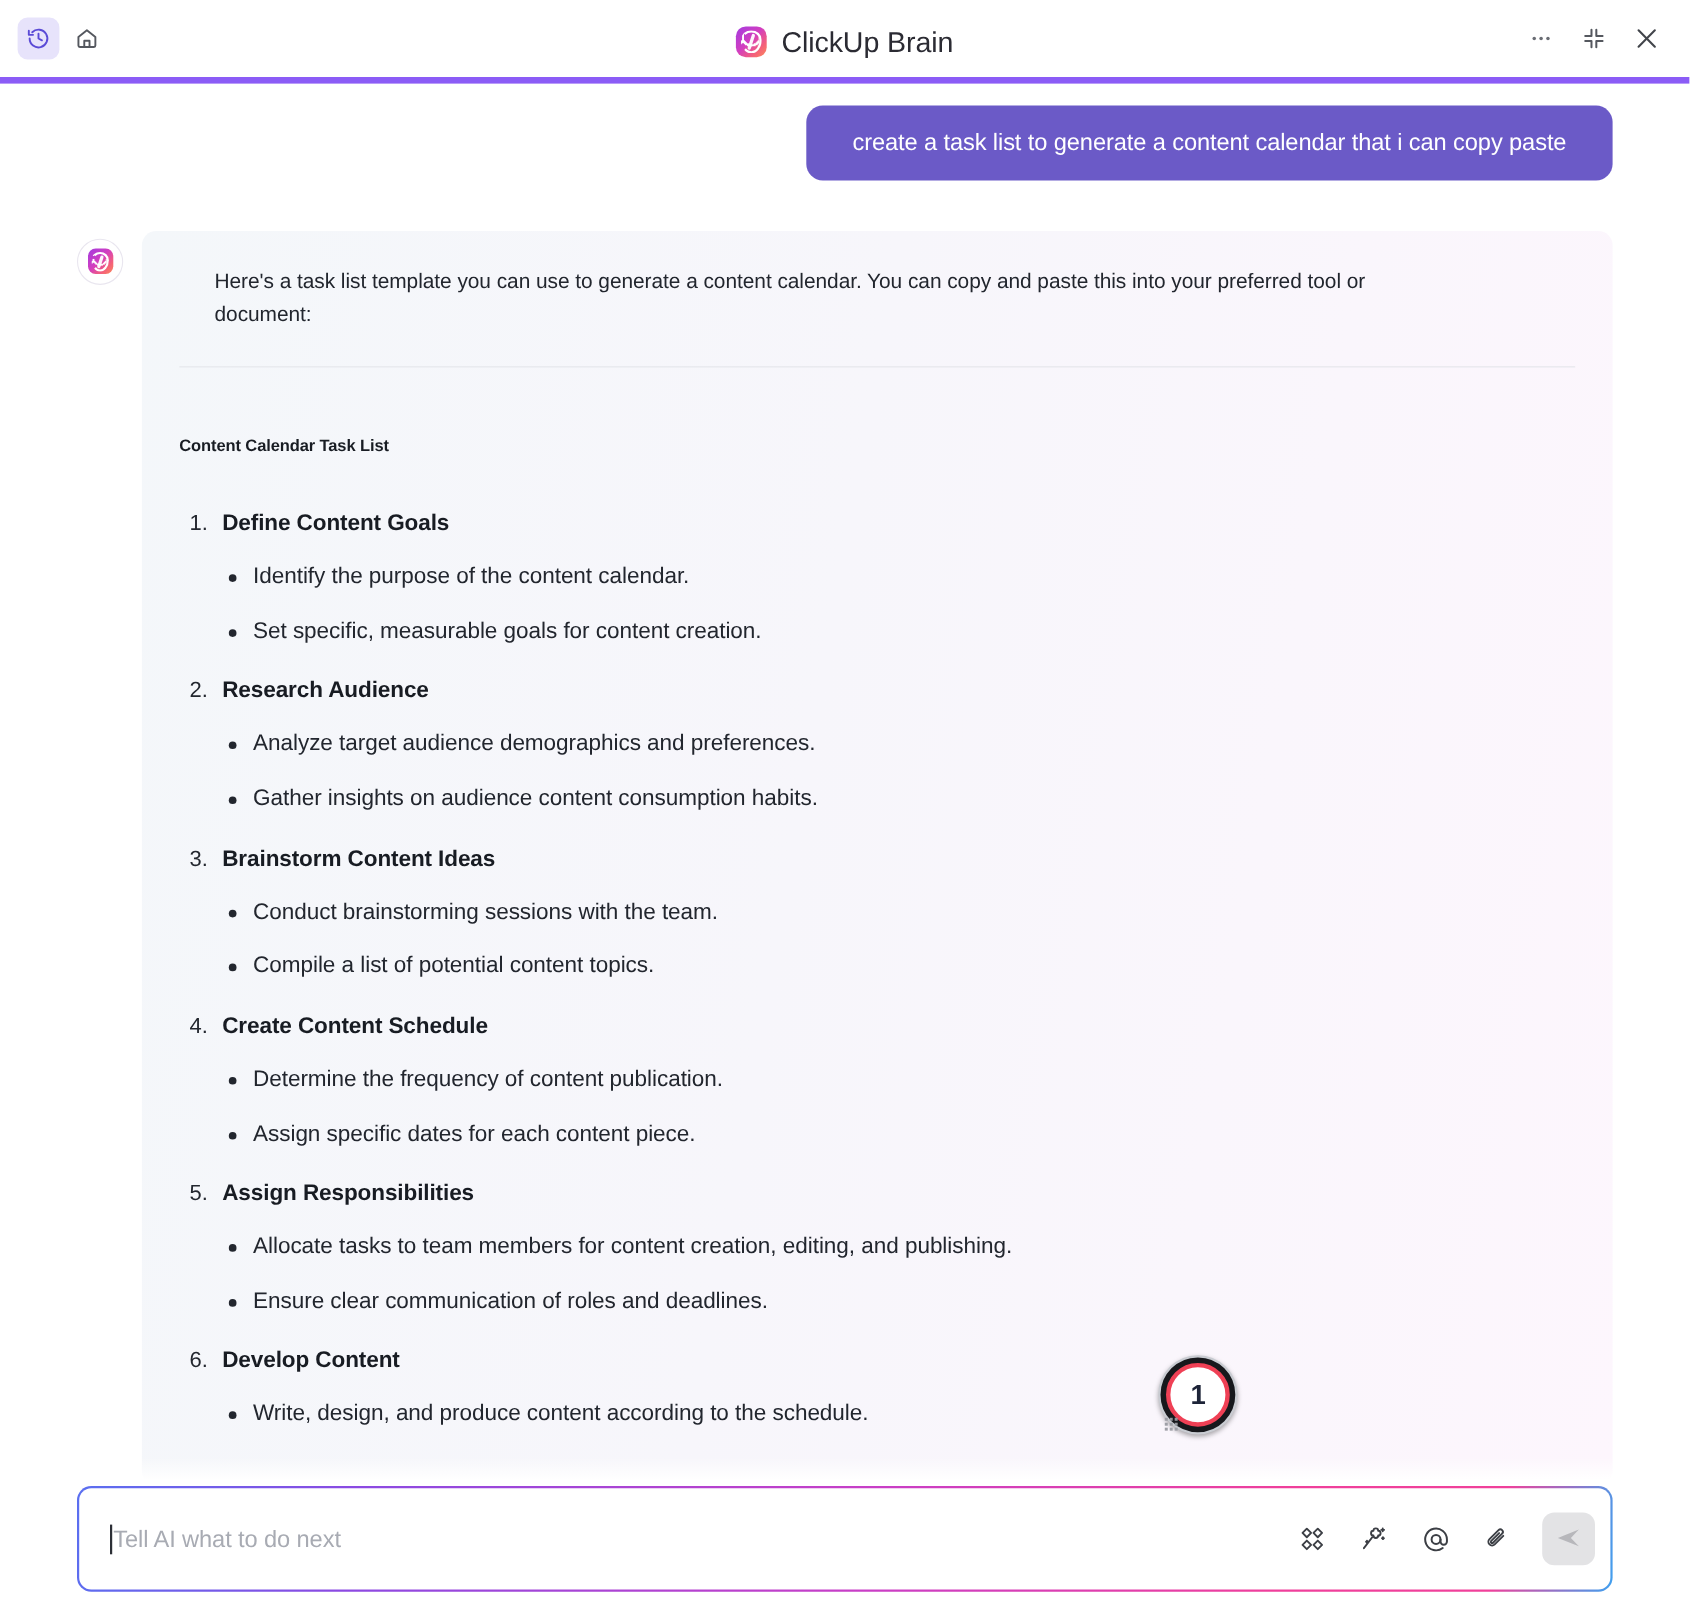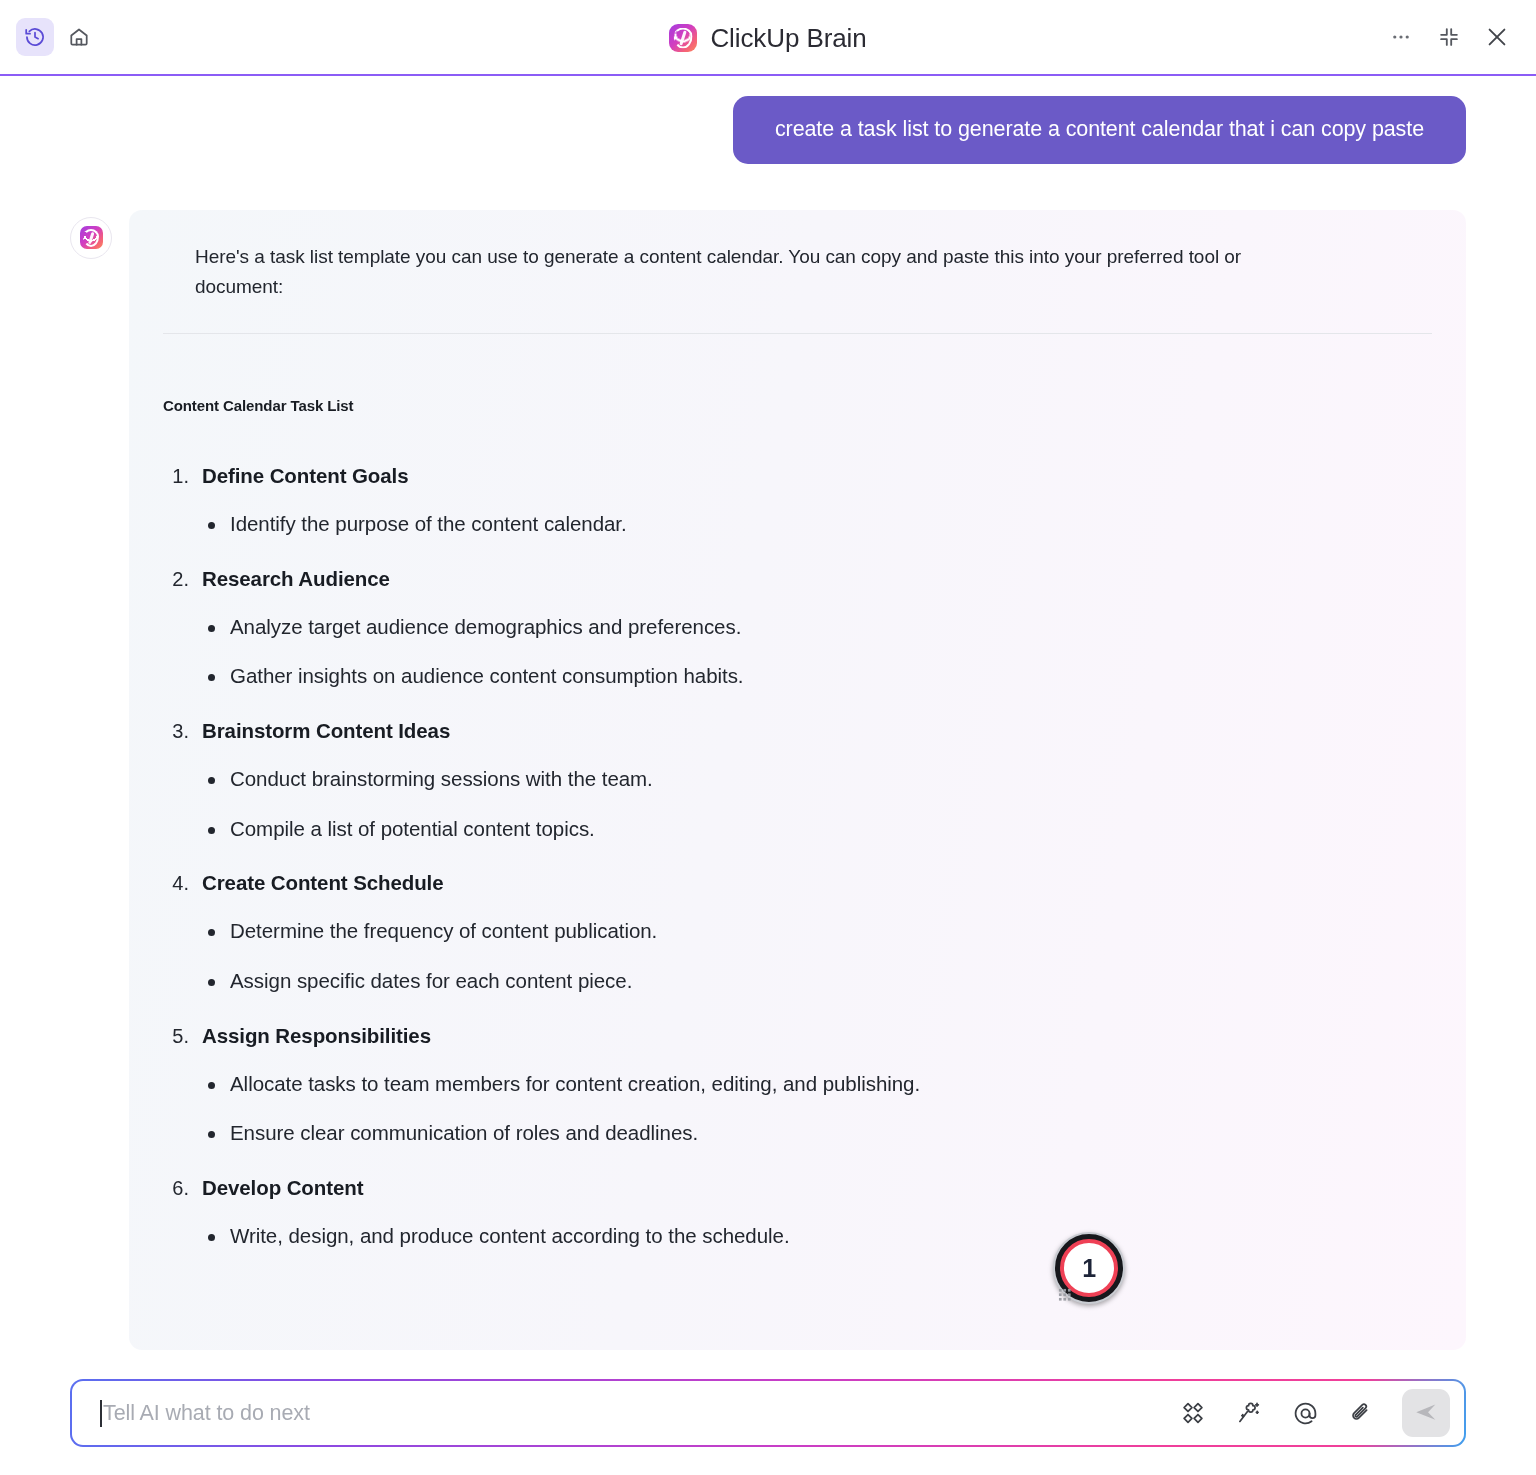--- a/index.html
+++ b/index.html
@@ -22,21 +22,21 @@
     background: #ffffff;
   }
 
   
   .header {
     position: relative;
     height: 76px;
     flex: 0 0 76px;
     display: flex;
     align-items: center;
-    border-bottom: 2px solid #8b5cf6;
+    border-bottom: 6px solid #8b5cf6;
     background: #fff;
   }
 
   .header-left {
     display: flex;
     align-items: center;
     gap: 6px;
     padding-left: 16px;
   }
 
@@ -296,21 +296,21 @@
   }
 
   
   .composer-wrap {
     flex: 0 0 auto;
     padding: 0 70px 28px 70px;
     background: #fff;
   }
   .composer {
     position: relative;
-    height: 68px;
+    height: 96px;
     border-radius: 13px;
     padding: 2px;
     background: linear-gradient(100deg, #5a6ff0 0%, #8b4ae2 18%, #c93ec6 52%, #ef3f9b 78%, #f0409a 92%, #3fa0ef 100%);
   }
   .composer-inner {
     width: 100%;
     height: 100%;
     background: #fff;
     border-radius: 11px;
     display: flex;
@@ -437,20 +437,21 @@
         <div class="ai-h3">Content Calendar Task List</div>
 
         <ol class="tasks" id="task-list">
             <li>
               <div class="task-head">
                 <span class="task-num">1.</span>
                 <span class="task-title">Define Content Goals</span>
               </div>
               <ul class="subs">
                 <li>Identify the purpose of the content calendar.</li>
+                <li>Set specific, measurable goals for content creation.</li>
               </ul>
             </li>
             <li>
               <div class="task-head">
                 <span class="task-num">2.</span>
                 <span class="task-title">Research Audience</span>
               </div>
               <ul class="subs">
                 <li>Analyze target audience demographics and preferences.</li>
                 <li>Gather insights on audience content consumption habits.</li>

